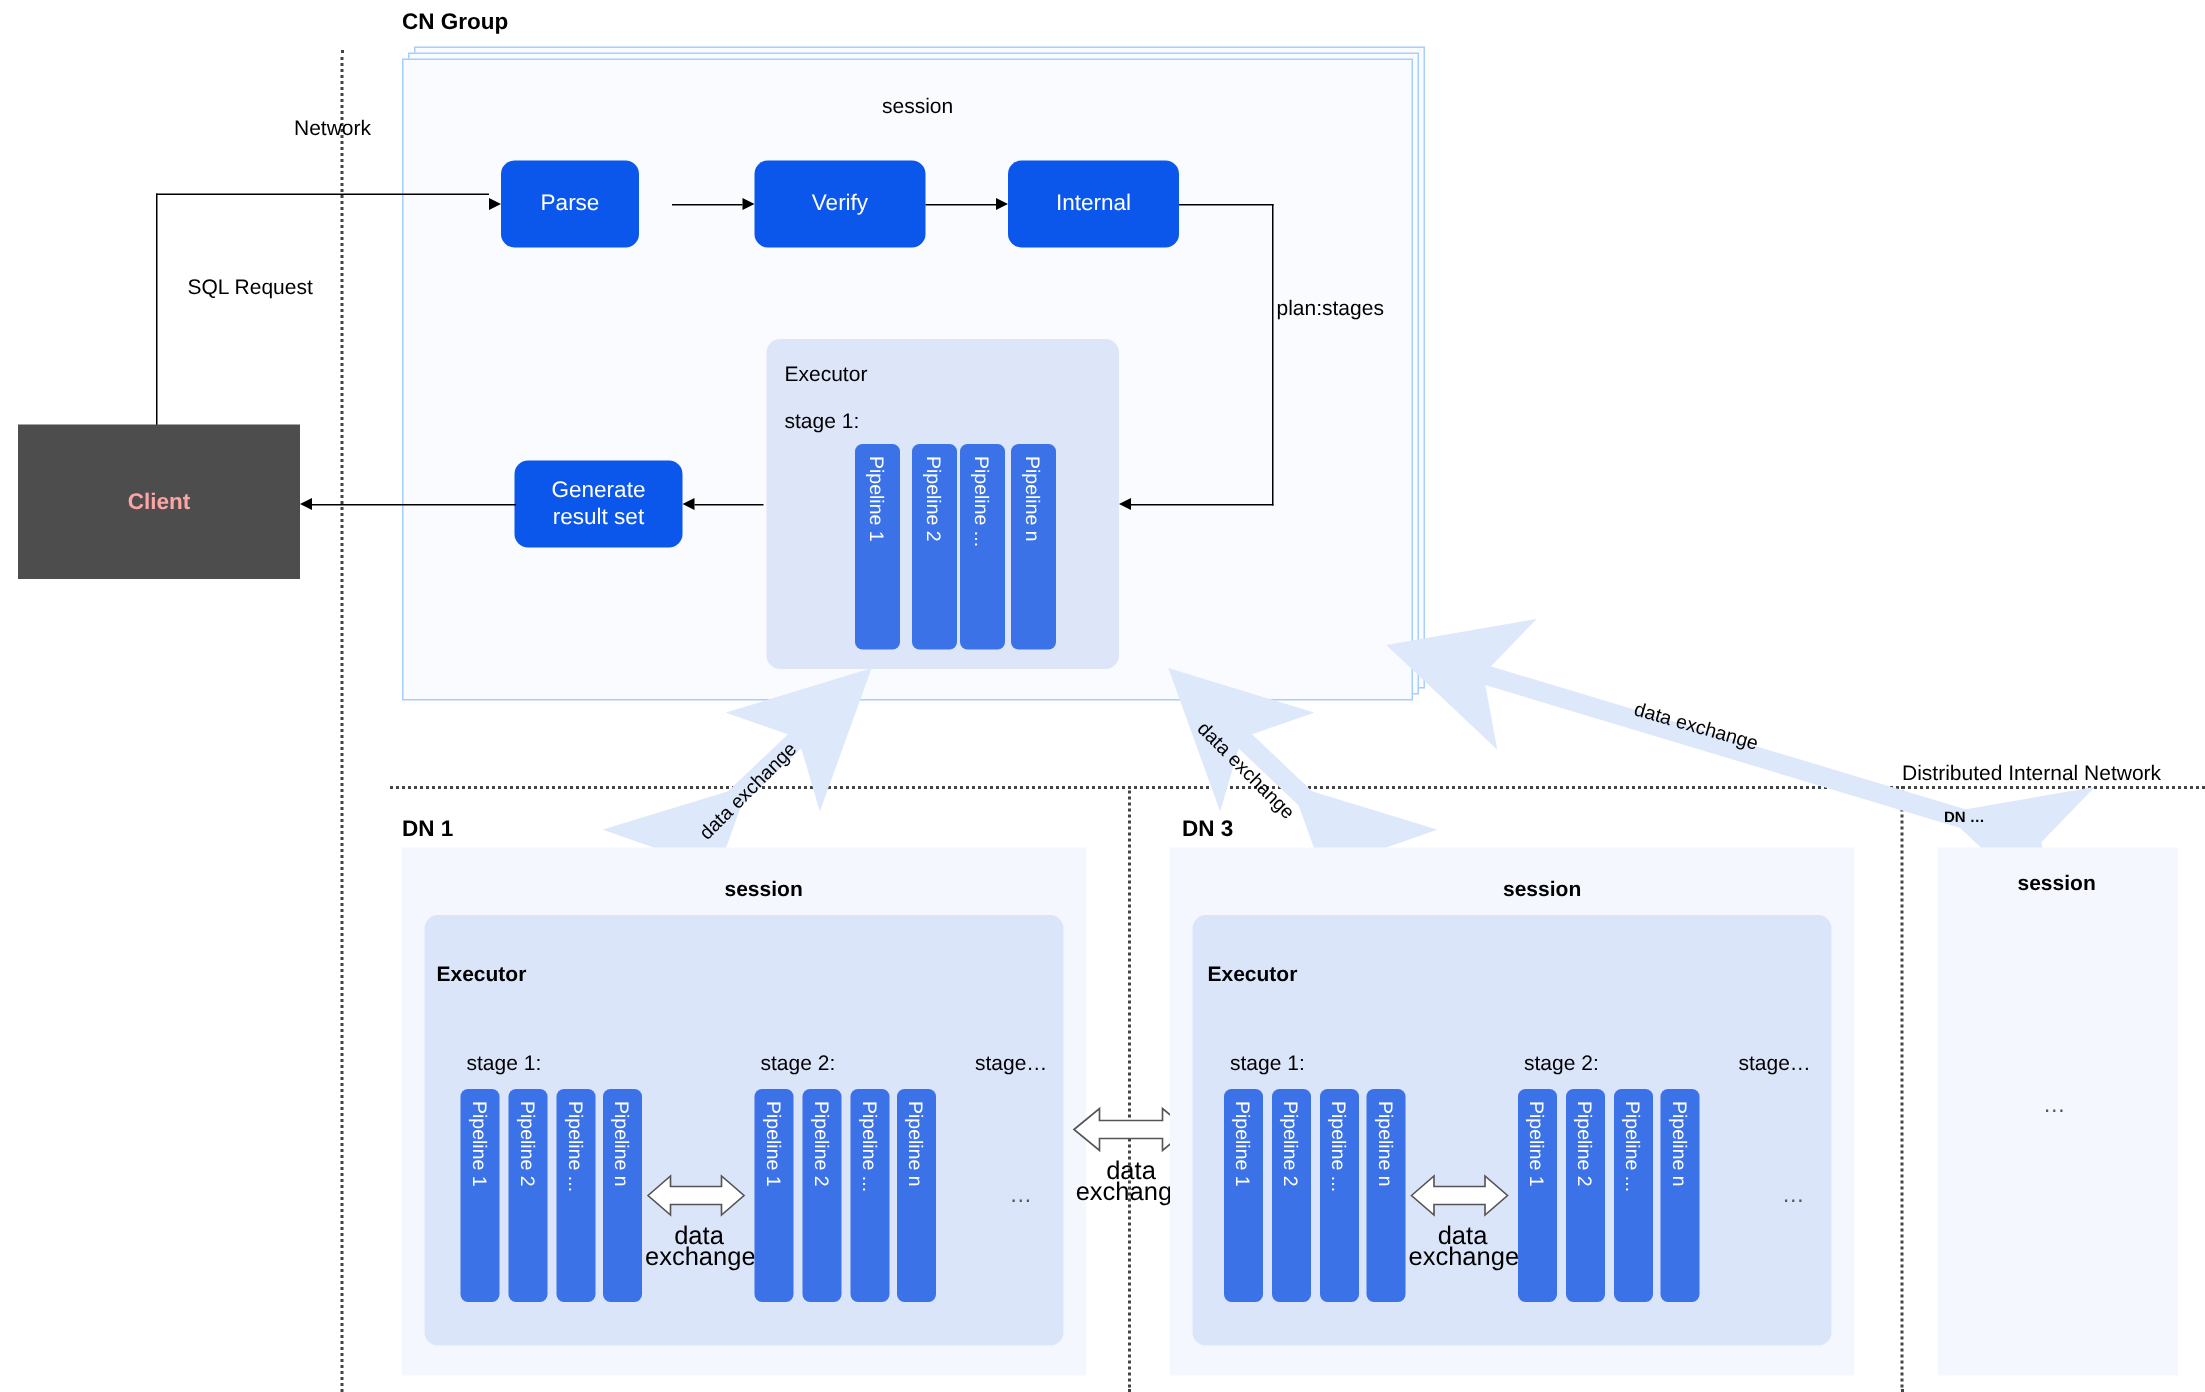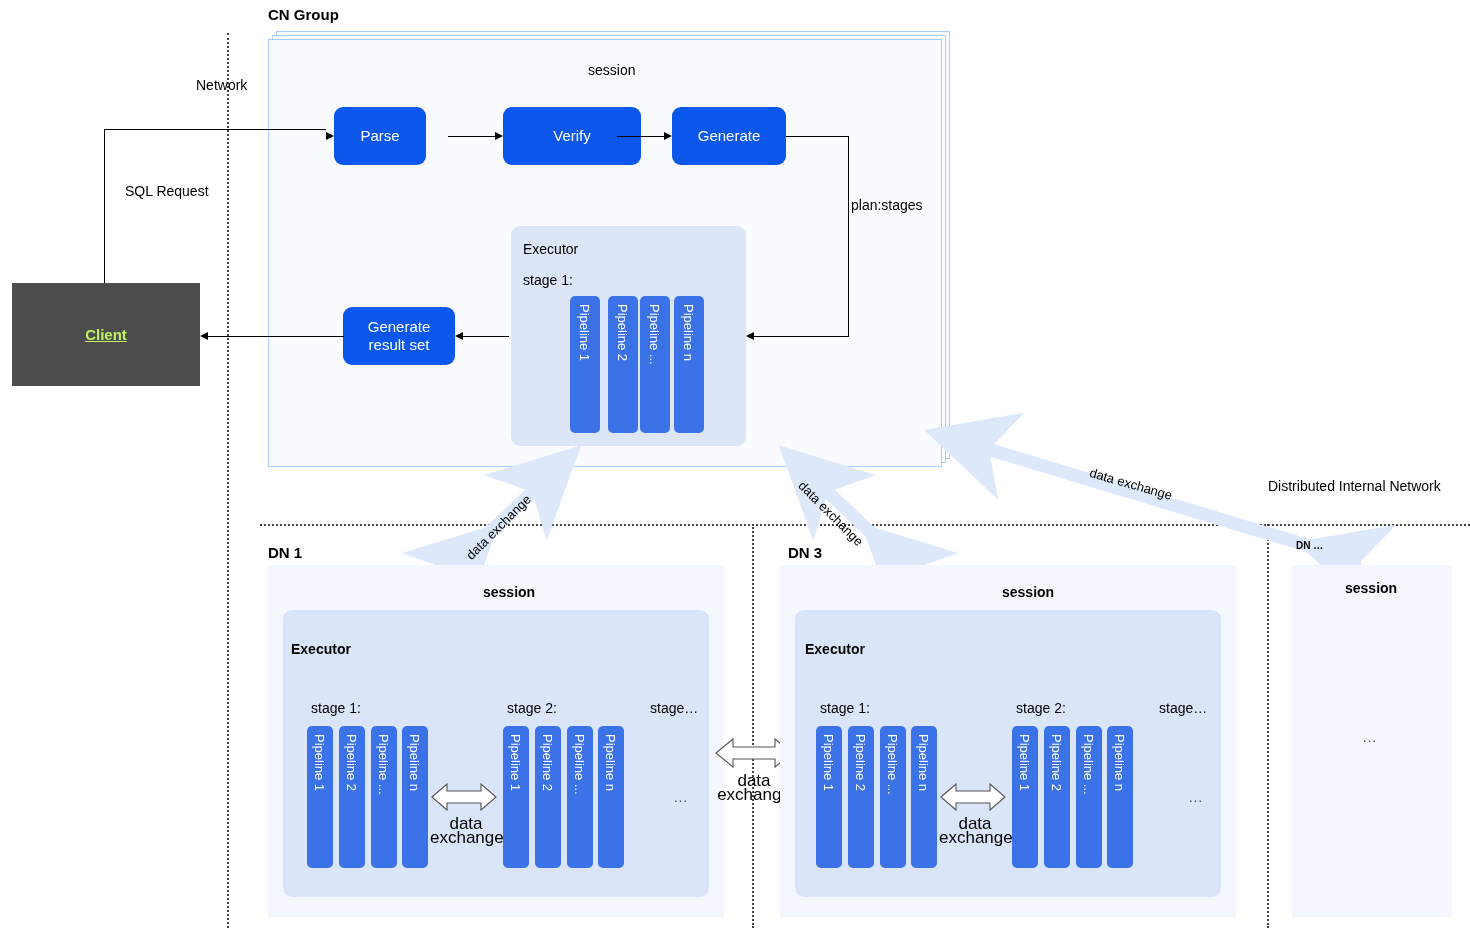--- a/index.html
+++ b/index.html
@@ -17,21 +17,21 @@
   #cn-stack .l2{left:4px;top:4px;  width:674px;height:428px;}
   #cn-stack .l3{left:0px;top:8px;  width:674px;height:428px;}
 
   
   .bluebox{position:absolute;background:#0b57ec;border-radius:9px;color:#fff;
            display:flex;align-items:center;justify-content:center;text-align:center;
            font-size:15px;line-height:1.2;box-sizing:border-box;}
 
   
   #client{position:absolute;left:12px;top:283px;width:188px;height:103px;background:#4d4d4d;
-          color:#bef264;font-weight:bold;font-size:15px;display:flex;align-items:center;justify-content:center;text-decoration:underline;}
+          color:#fca5a5;font-weight:bold;font-size:15px;display:flex;align-items:center;justify-content:center;}
 
   
   #cn-exec{position:absolute;left:511px;top:226px;width:235px;height:220px;
            background:#dde6f9;border-radius:9px;}
 
   
   .pipe{position:absolute;background:#3b72e8;border-radius:5px;}
   .pipe span{display:block;color:#ffffff;font-size:13px;white-space:nowrap;
              transform:rotate(90deg);transform-origin:left top;
              position:absolute;left:50%;top:8px;margin-left:7px;}
@@ -74,22 +74,22 @@
   <div class="layer l2"></div>
   <div class="layer l3"></div>
 </div>
 
 <div class="lbl" style="left:588px;top:62px;">session</div>
 
 <div class="dotv" style="left:227px;top:33px;height:895px;"></div>
 <div class="lbl" style="left:196px;top:77px;">Network</div>
 
 <div class="bluebox" style="left:322px;top:107px;width:92px;height:58px;margin-left:12px;">Parse</div>
-<div class="bluebox" style="left:503px;top:107px;width:138px;height:58px;">Verify</div>
-<div class="bluebox" style="left:672px;top:107px;width:114px;height:58px;">Generate</div>
+<div class="bluebox" style="left:503px;top:107px;width:114px;height:58px;">Verify</div>
+<div class="bluebox" style="left:672px;top:107px;width:114px;height:58px;">Internal</div>
 
 <div class="ln lnh" style="left:448px;top:136px;width:47px;"></div>
 <div class="arw arw-r" style="left:495px;top:132px;"></div>
 <div class="ln lnh" style="left:617px;top:136px;width:47px;"></div>
 <div class="arw arw-r" style="left:664px;top:132px;"></div>
 
 <div class="ln lnv" style="left:104px;top:129px;height:155px;"></div>
 <div class="ln lnh" style="left:104px;top:129px;width:222px;"></div>
 <div class="arw arw-r" style="left:326px;top:132px;"></div>
 <div class="lbl" style="left:125px;top:183px;">SQL Request</div>
@@ -120,21 +120,21 @@
 <div class="bluebox" style="left:343px;top:307px;width:112px;height:58px;padding:0 6px;">Generate result set</div>
 <div class="ln lnh" style="left:463px;top:336px;width:46px;"></div>
 <div class="arw arw-l" style="left:455px;top:332px;"></div>
 
 <div class="ln lnh" style="left:208px;top:336px;width:136px;"></div>
 <div class="arw arw-l" style="left:200px;top:332px;"></div>
 
 <div id="client">Client</div>
 
 <div class="doth" style="left:260px;top:524px;width:1210px;"></div>
-<div class="lbl" style="left:1268px;top:478px;">Distributed Internal Network</div>
+<div class="lbl" style="left:1268px;top:507px;">Distributed Internal Network</div>
 
 <div class="dotv" style="left:752px;top:524px;height:404px;"></div>
 <div class="dotv" style="left:1267px;top:524px;height:404px;"></div>
 
 <svg class="bigarrow" style="left:455px;top:460px;width:110px;height:105px;" viewBox="0 0 110 105">
   <defs>
     <marker id="mhA" markerWidth="7" markerHeight="7" refX="3.2" refY="3.5" orient="auto">
       <path d="M0,3.5 L7,0 L5.2,3.5 L7,7 Z" fill="#dde8fa"></path>
     </marker>
     <marker id="mhB" markerWidth="7" markerHeight="7" refX="3.2" refY="3.5" orient="auto">

